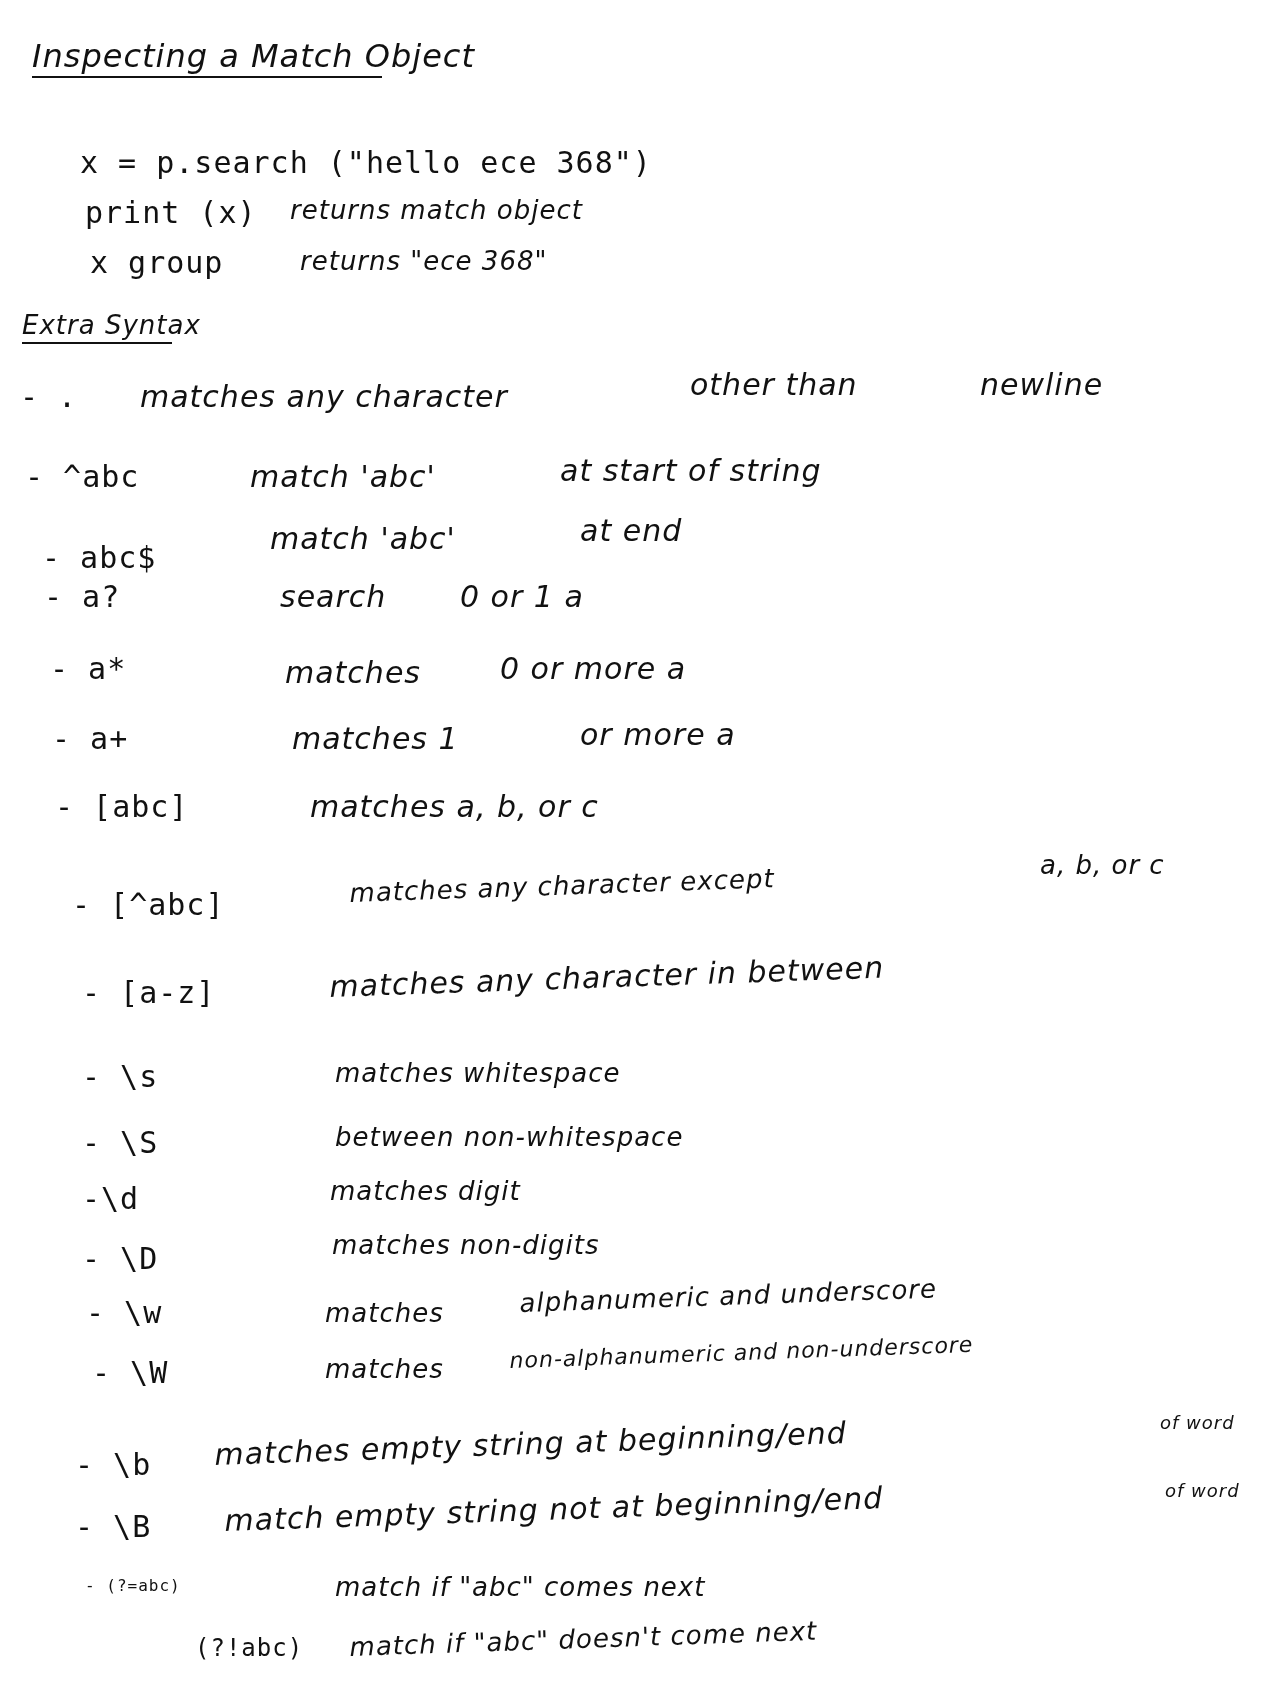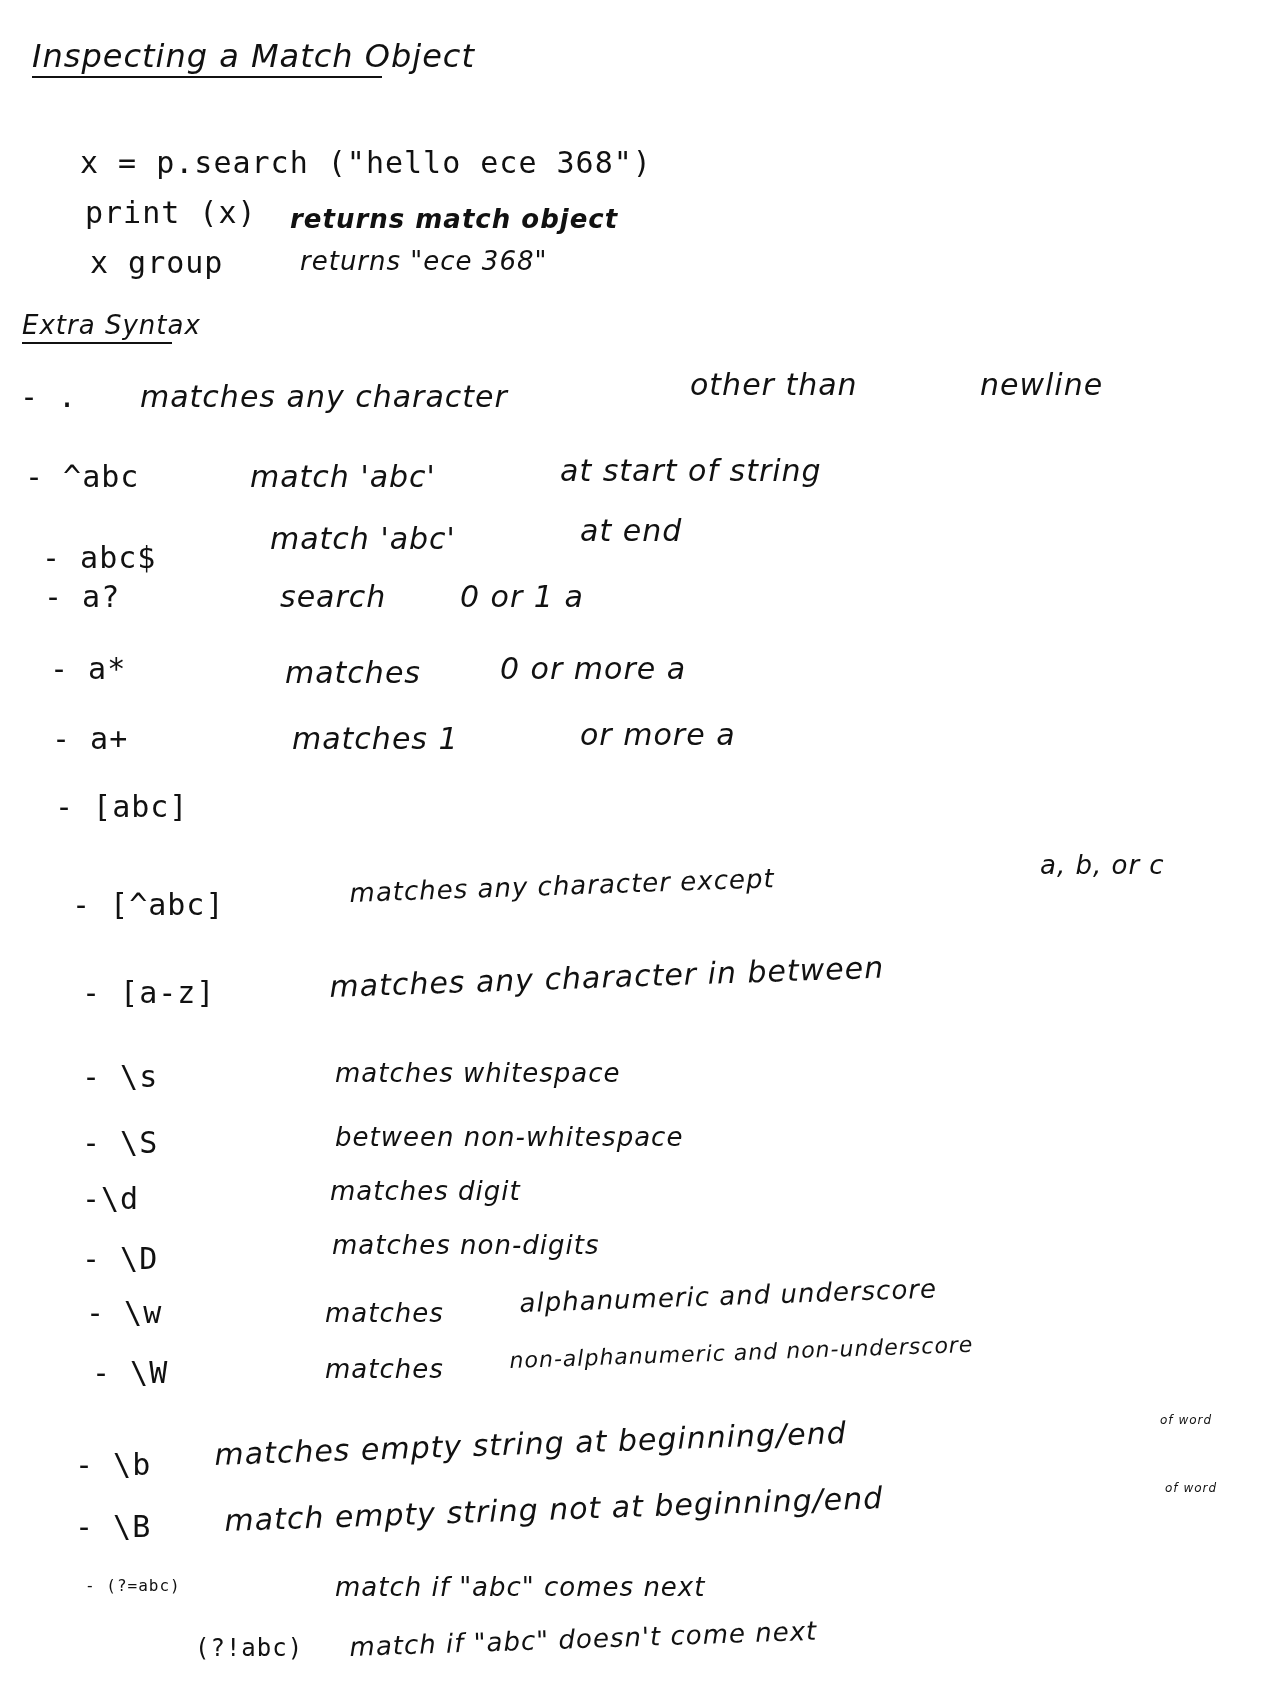--- a/index.html
+++ b/index.html
@@ -32,38 +32,38 @@
       color: #111;
     }
     .heading {
       font-size: 32px;
       border-bottom: 2px solid #111;
       padding-bottom: 4px;
       font-style: italic;
     }
     .sm { font-size: 26px; }
     .xs { font-size: 22px; }
-    .tiny { font-size: 12px; }
+    .tiny { font-size: 18px; }
     .sym {
       font-family: "DejaVu Sans Mono", monospace;
       font-style: normal;
       font-size: 30px;
     }
     .tilt-up { transform: rotate(-2deg); transform-origin: left bottom; }
   </style>
 </head>
 <body>
 
 <div class="page">
 
   <div class="ln heading" style="left:32px; top:40px; width:350px;">Inspecting a Match Object</div>
 
   <div class="ln sym" style="left:80px; top:148px;">x = p.search ("hello ece 368")</div>
   <div class="ln sym" style="left:85px; top:198px;">print (x)</div>
-  <div class="ln sm" style="left:290px; top:206px;font-weight:bold;">returns match object</div>
+  <div class="ln sm" style="left:290px; top:197px;">returns match object</div>
   <div class="ln sym" style="left:90px; top:248px;">x group</div>
   <div class="ln sm" style="left:300px; top:248px;">returns "ece 368"</div>
 
   <div class="ln heading" style="left:22px; top:312px; width:150px; font-size:26px;">Extra Syntax</div>
 
   <div class="ln sym" style="left:20px; top:382px;">- .</div>
   <div class="ln" style="left:140px; top:382px;">matches any character</div>
   <div class="ln" style="left:690px; top:370px;text-align:right;">other than</div>
   <div class="ln" style="left:980px; top:370px;">newline</div>
 
@@ -81,20 +81,21 @@
 
   <div class="ln sym" style="left:50px; top:654px;">- a*</div>
   <div class="ln" style="left:285px; top:658px;">matches</div>
   <div class="ln" style="left:500px; top:654px;">0 or more a</div>
 
   <div class="ln sym" style="left:52px; top:724px;">- a+</div>
   <div class="ln" style="left:292px; top:724px;">matches 1</div>
   <div class="ln" style="left:580px; top:720px;">or more a</div>
 
   <div class="ln sym" style="left:55px; top:792px;">- [abc]</div>
+  <div class="ln" style="left:310px; top:792px;">matches a, b, or c</div>
 
   <div class="ln sym" style="left:72px; top:890px;">- [^abc]</div>
   <div class="ln sm tilt-up" style="left:350px; top:880px;">matches any character except</div>
   <div class="ln sm" style="left:1040px; top:852px;">a, b, or c</div>
 
   <div class="ln sym" style="left:82px; top:978px;">- [a-z]</div>
   <div class="ln tilt-up" style="left:330px; top:972px;">matches any character in between</div>
 
   <div class="ln sym" style="left:82px; top:1062px;">- \s</div>
   <div class="ln sm" style="left:335px; top:1060px;">matches whitespace</div>

